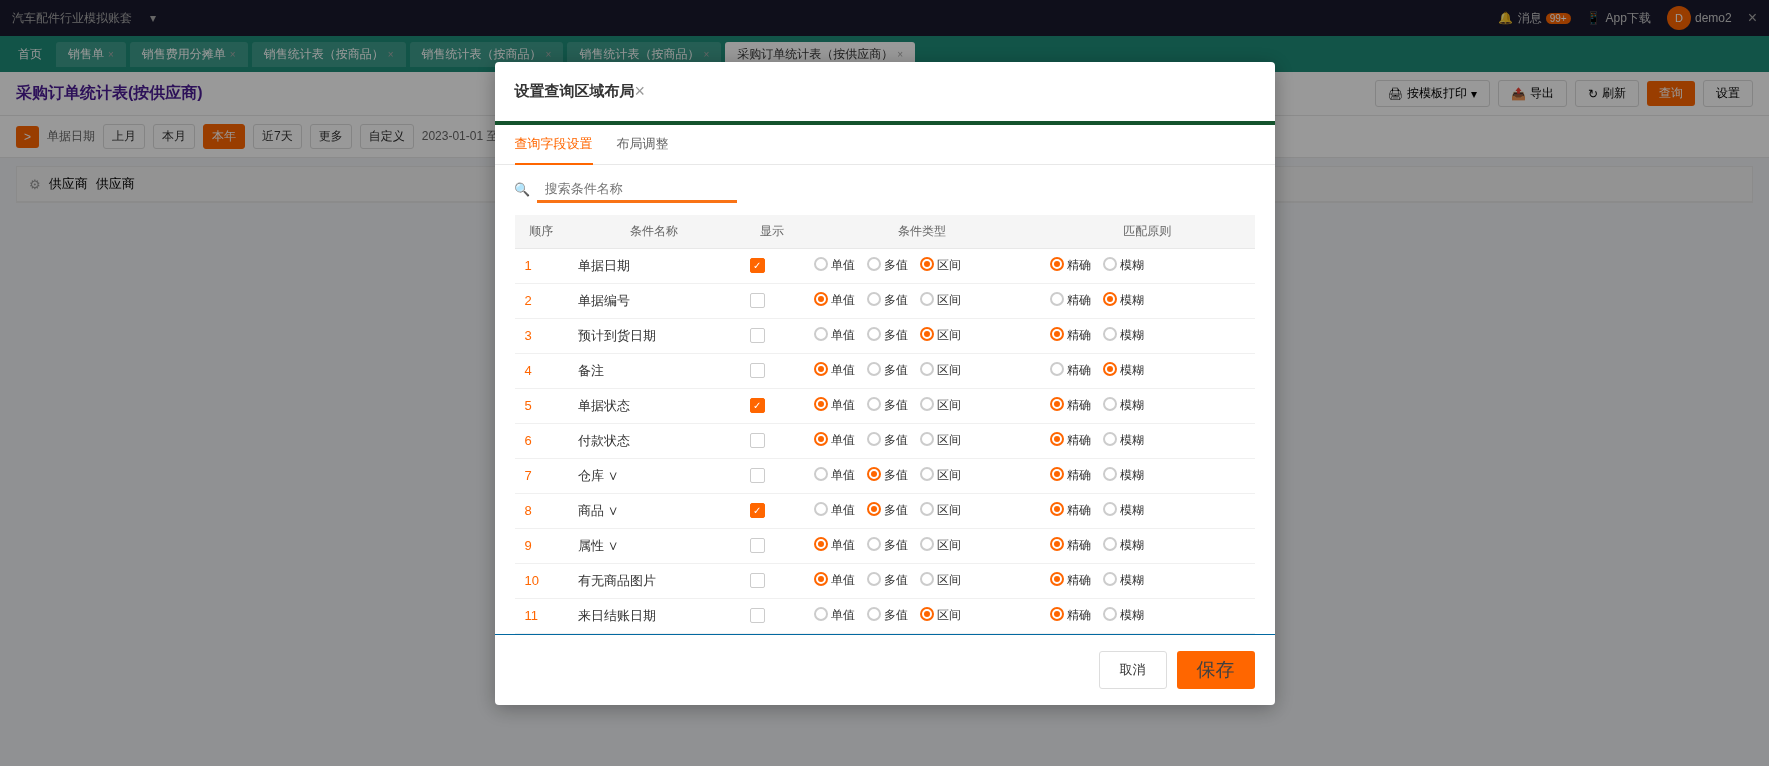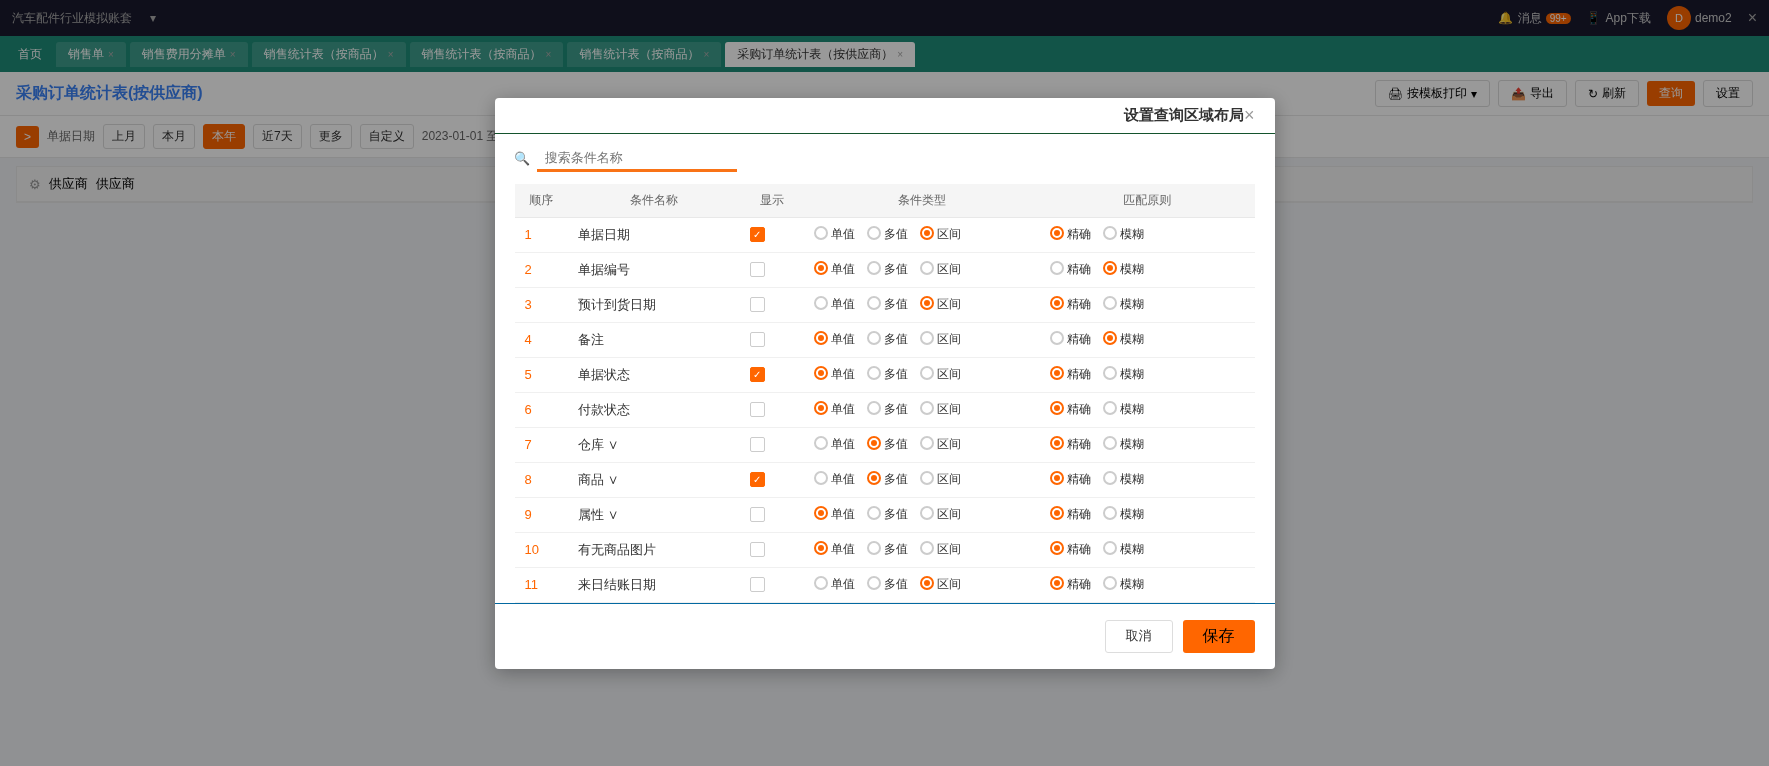--- a/index.html
+++ b/index.html
@@ -46,21 +46,21 @@
 
     
     .page-header {
       background: #fff;
       padding: 8px 16px;
       display: flex;
       align-items: center;
       justify-content: space-between;
       border-bottom: 1px solid #e8e8e8;
     }
-    .page-title { font-size: 16px; font-weight: bold; color: #3b82f6; }
+    .page-title { font-size: 16px; font-weight: bold; color: #4c1d95; }
     .header-actions { display: flex; align-items: center; gap: 8px; }
     .btn-outline { border: 1px solid #ddd; background: #fff; padding: 4px 12px; border-radius: 3px; cursor: pointer; font-size: 12px; display: flex; align-items: center; gap: 4px; }
     .btn-orange { background: #f60; color: #fff; border: none; padding: 4px 12px; border-radius: 3px; cursor: pointer; font-size: 12px; }
 
     
     .filter-bar {
       background: #fff;
       padding: 8px 16px;
       display: flex;
       align-items: center;
@@ -104,25 +104,25 @@
     .modal {
       background: #fff;
       border-radius: 4px;
       width: 780px;
       max-height: 660px;
       display: flex;
       flex-direction: column;
       box-shadow: 0 4px 20px rgba(0,0,0,0.3);
     }
     .modal-header {
-      padding: 8px 20px;
-      border-bottom: 1px solid #14532d;
-      display: flex;
-      align-items: center;
-      justify-content: flex-end;
+      padding: 20px 20px;
+      border-bottom: 4px solid #14532d;
+      display: flex;
+      align-items: center;
+      justify-content: flex-start;
     }
     .modal-title { font-size: 15px; font-weight: bold; color: #333; }
     .modal-close { color: #999; cursor: pointer; font-size: 18px; line-height: 1; }
 
     
     .modal-tabs {
       display: flex;
       padding: 0 20px;
       border-bottom: 1px solid #e8e8e8;
       gap: 24px;
@@ -226,26 +226,26 @@
       border: 1px solid #ddd;
       background: #fff;
       padding: 6px 20px;
       border-radius: 3px;
       cursor: pointer;
       font-size: 13px;
       color: #333;
     }
     .btn-save {
       background: #f60;
-      color: #000000;
+      color: #404040;
       border: none;
       padding: 6px 20px;
       border-radius: 3px;
       cursor: pointer;
-      font-size: 16px;
+      font-size: 19px;
     }
   </style>
 </head>
 <body>
 
 <div class="top-bar">
   <div class="top-bar-left">
     <span>汽车配件行业模拟账套</span>
     <span>▾</span>
   </div>
@@ -319,20 +319,24 @@
 </div>
 
 <div class="overlay">
   <div class="modal">
 
     <div class="modal-header">
       <span class="modal-title">设置查询区域布局</span>
       <span class="modal-close">×</span>
     </div>
 
+    <div class="modal-tabs">
+      <span class="modal-tab active">查询字段设置</span>
+      <span class="modal-tab">布局调整</span>
+    </div>
 
     <div class="modal-search">
       <span class="search-icon-modal">🔍</span>
       <input type="text" placeholder="搜索条件名称" style="">
     </div>
 
     <div class="modal-table-wrap">
       <table class="modal-table">
         <thead>
           <tr>

